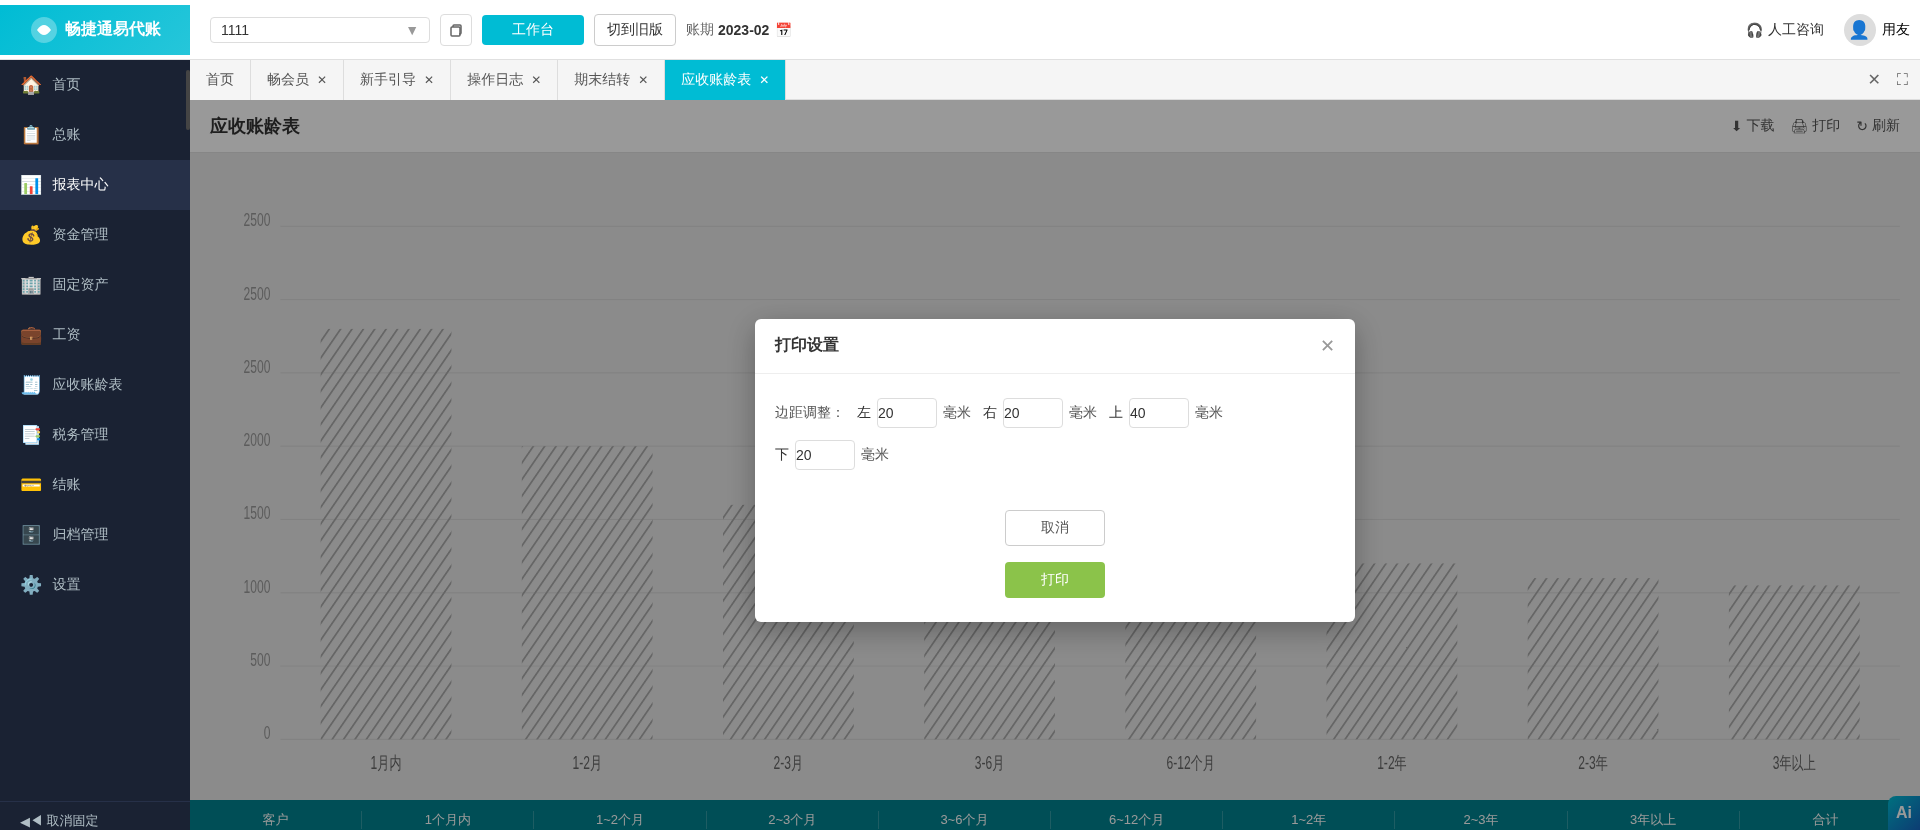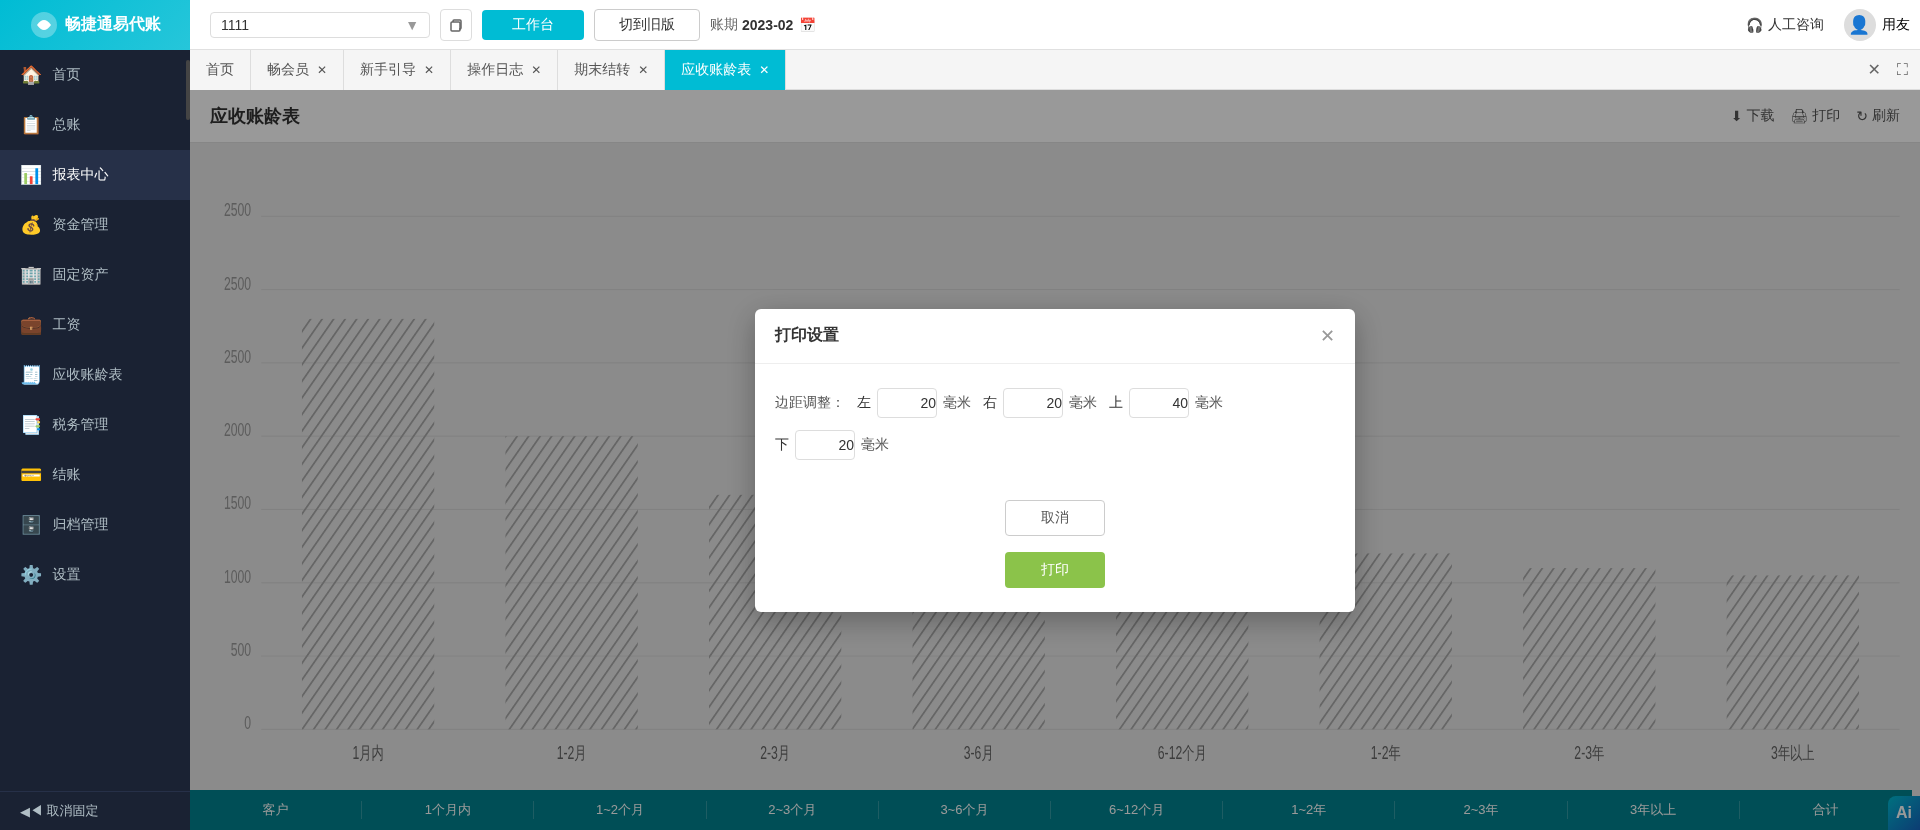--- a/index.html
+++ b/index.html
@@ -2,21 +2,21 @@
 <html><head>
   <meta charset="utf-8">
   <style>
     * { box-sizing: border-box; margin: 0; padding: 0; }
     body { font-family: 'Microsoft YaHei', Arial, sans-serif; font-size: 14px; width: 1920px; height: 830px; overflow: hidden; background: #f0f0f0; }
 
     
     .header {
       display: flex;
       align-items: center;
-      height: 50px;
+      height: 60px;
       background: #fff;
       border-bottom: 1px solid #e0e0e0;
       padding: 0 10px;
       position: relative;
       z-index: 10;
     }
     .logo-area {
       width: 190px;
       height: 50px;
       background: linear-gradient(135deg, #00bcd4, #26c6da);
@@ -75,21 +75,21 @@
       padding: 6px 30px;
       cursor: pointer;
       font-size: 14px;
     }
     .switch-old-btn {
       margin-left: 10px;
       background: #fff;
       color: #333;
       border: 1px solid #ccc;
       border-radius: 4px;
-      padding: 6px 24px;
+      padding: 6px 12px;
       cursor: pointer;
       font-size: 14px;
     }
     .period-area {
       margin-left: 10px;
       display: flex;
       align-items: center;
       color: #333;
       font-size: 14px;
     }
@@ -356,21 +356,21 @@
     }
     .margin-dir-label {
       color: #333;
       font-size: 14px;
     }
     .margin-input {
       width: 60px;
       height: 30px;
       border: 1px solid #ddd;
       border-radius: 4px;
-      text-align: right;
+      text-align: left;
       font-size: 14px;
       color: #333;
       outline: none;
     }
     .margin-unit {
       color: #555;
       font-size: 14px;
     }
     .modal-footer {
       display: flex;
@@ -564,21 +564,21 @@
             <span>🖨</span>
             <span>打印</span>
           </div>
           <div class="page-action-btn">
             <span>↻</span>
             <span>刷新</span>
           </div>
         </div>
       </div>
 
-      <div style="position:relative; background:#e8e8e8; height:calc(100% - 55px - 40px);">
+      <div style="position:relative; background:#e8e8e8; height:calc(100% - 55px - 40px);padding-left:20px;">
         <svg width="100%" height="100%" viewBox="0 0 1700 440" preserveAspectRatio="none">
 
           <text x="60" y="50" fill="#999" font-size="12" text-anchor="end">2500</text>
           <text x="60" y="100" fill="#999" font-size="12" text-anchor="end">2500</text>
           <text x="60" y="150" fill="#999" font-size="12" text-anchor="end">2500</text>
           <text x="60" y="200" fill="#999" font-size="12" text-anchor="end">2000</text>
           <text x="60" y="250" fill="#999" font-size="12" text-anchor="end">1500</text>
           <text x="60" y="300" fill="#999" font-size="12" text-anchor="end">1000</text>
           <text x="60" y="350" fill="#999" font-size="12" text-anchor="end">500</text>
           <text x="60" y="400" fill="#999" font-size="12" text-anchor="end">0</text>

